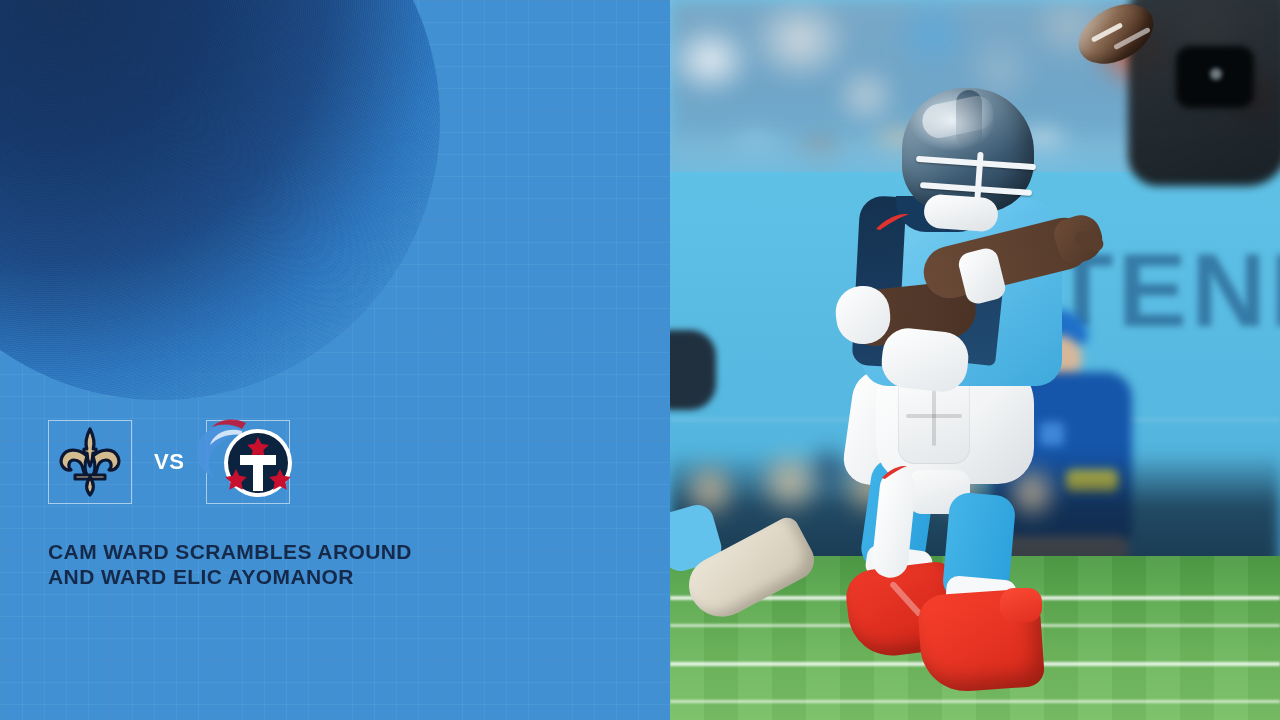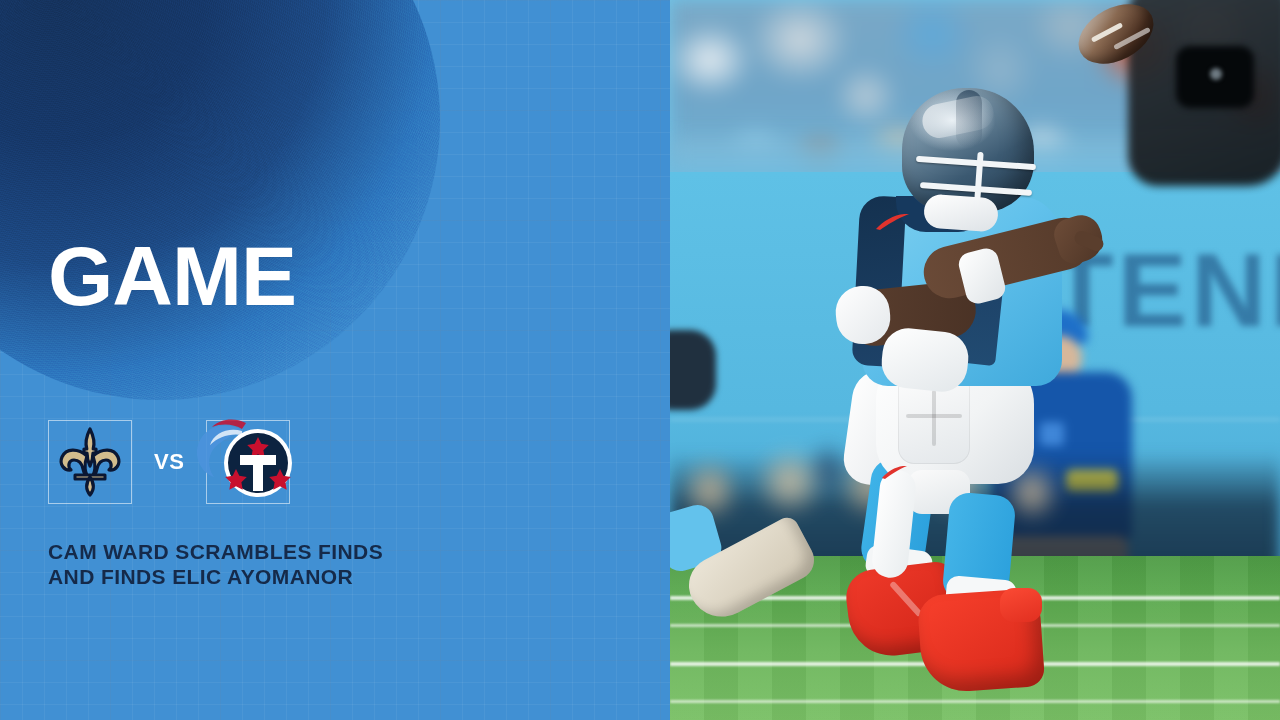--- a/index.html
+++ b/index.html
@@ -528,21 +528,20 @@
 <div id="stage">
 
   <div id="left-panel">
 
     <div id="grid-major"></div>
     <div id="grid-minor"></div>
     <div id="orb"></div>
     <div id="orb-grain"></div>
 
     <div id="headline">
-      <span class="headline-line" id="headline-line-1">GAME</span>
     </div>
 
     <div id="matchup">
 
       <div class="team-badge">
         <span>
           <svg width="70" height="74" viewBox="0 0 70 74" aria-hidden="true">
             <g transform="translate(35,37)">
               <path d="M0,-33 C4,-25 5,-19 3.2,-13 L6,-13 L6,-9 L3,-9
                        C3,-4 2,0 0,4 C-2,0 -3,-4 -3,-9 L-6,-9 L-6,-13 L-3.2,-13
@@ -582,22 +581,22 @@
 
             <path d="M44,36 h36 v10 h-13 v26 h-10 v-26 h-13 Z" fill="#ffffff"></path>
             <path d="M44,36 h8 v8 h-8 Z" fill="#ffffff"></path>
             <path d="M72,36 h8 v8 h-8 Z" fill="#ffffff"></path>
           </svg>
         </span>
       </div>
     </div>
 
     <div id="subtitle">
-      <span class="sub-line">CAM WARD SCRAMBLES FINDS</span>
-      <span class="sub-line">AND FINDS ELIC AYOMANOR</span>
+      <span class="sub-line">CAM WARD SCRAMBLES AROUND</span>
+      <span class="sub-line">AND WARD ELIC AYOMANOR</span>
     </div>
   </div>
 
   <div id="photo">
 
     <div class="ph" id="crowd"></div>
     <div class="ph" id="crowd-lower"></div>
 
     <div class="ph" id="wall"></div>
     <div class="ph" id="wall-text">TENN</div>

